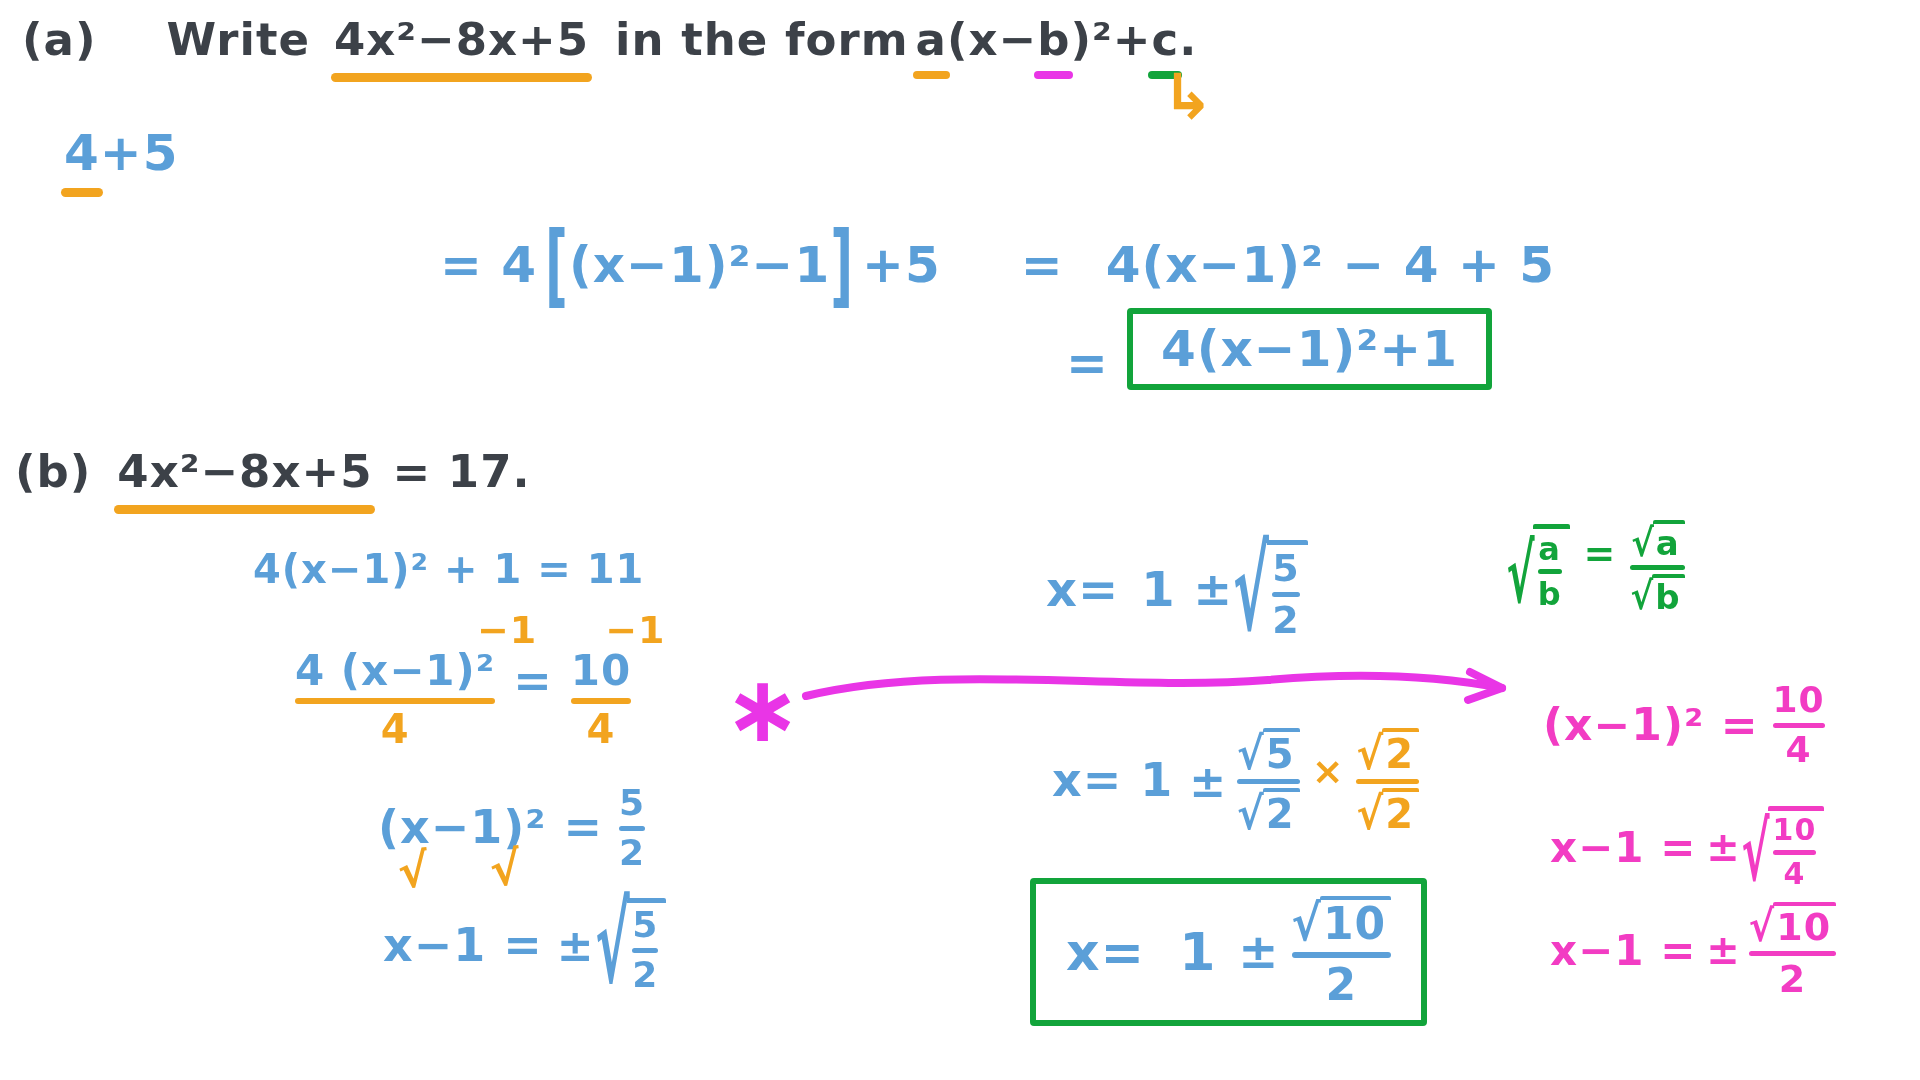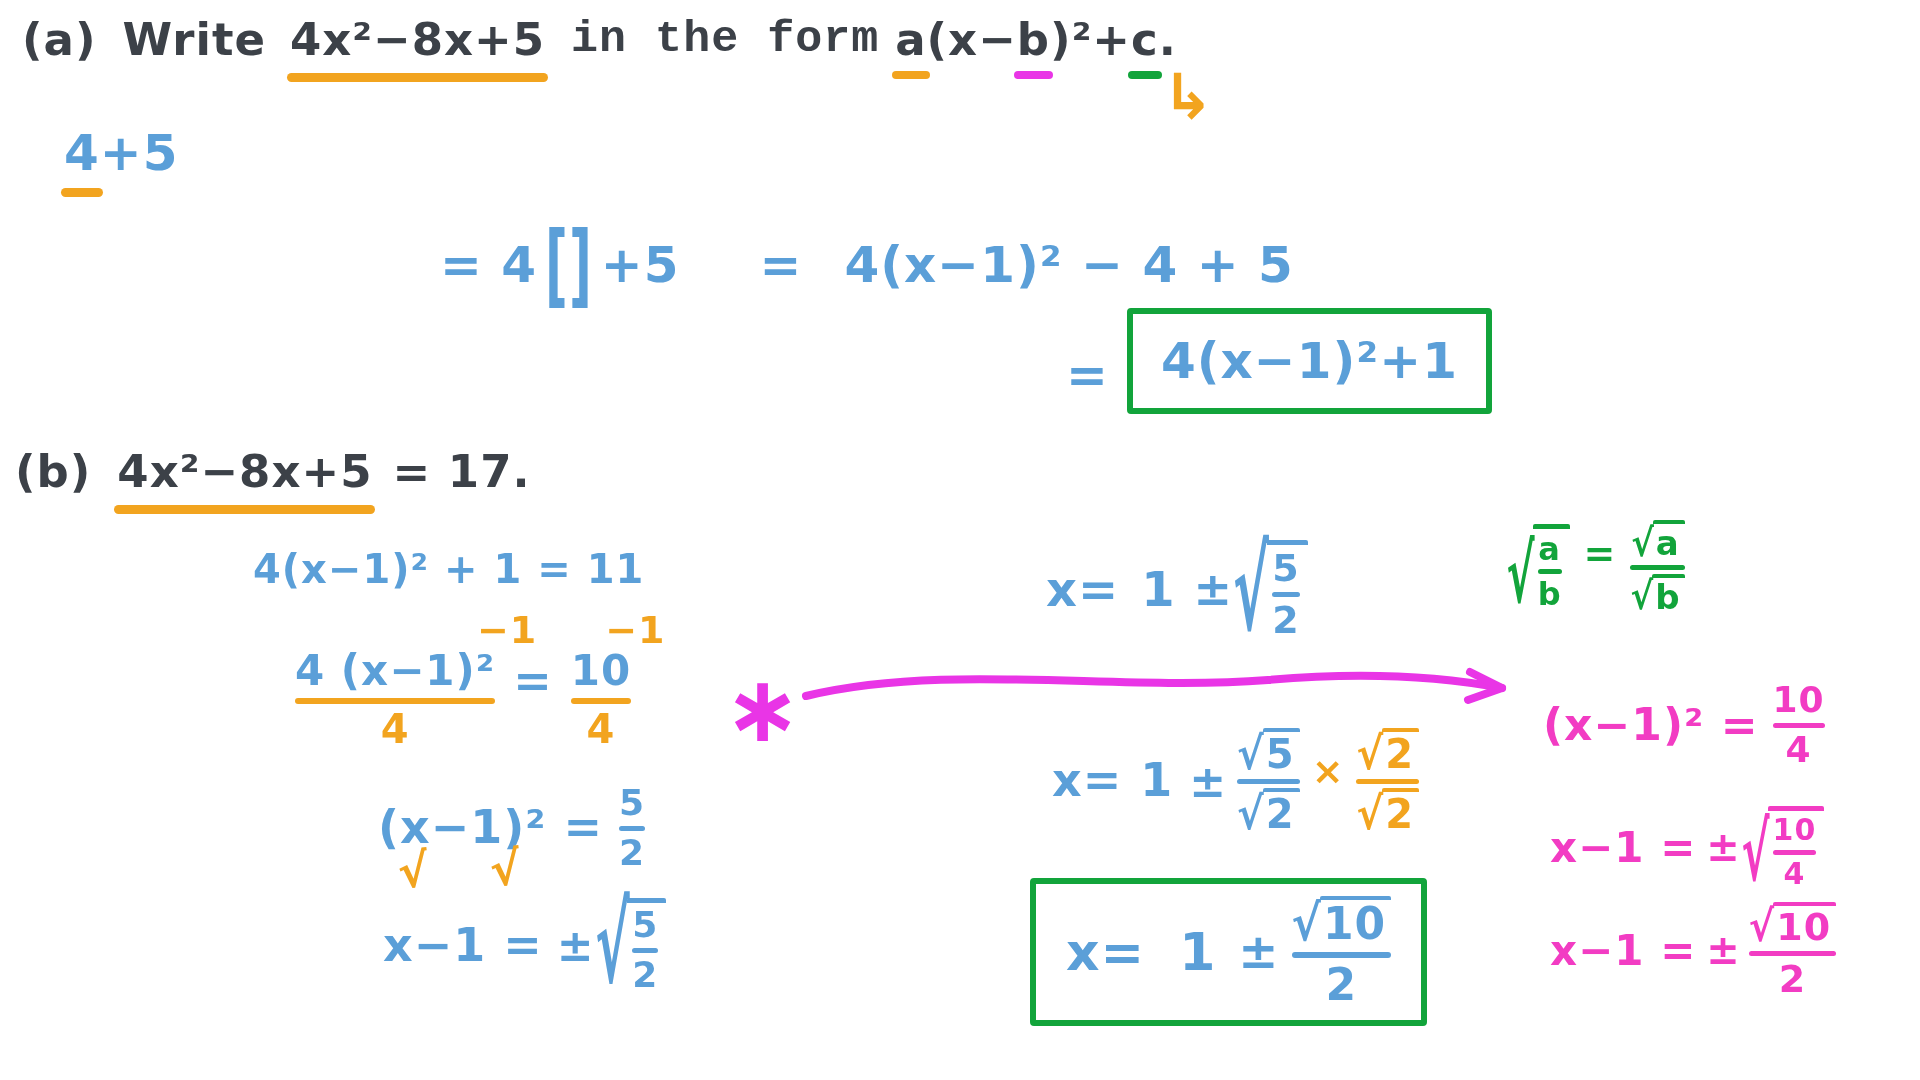--- a/index.html
+++ b/index.html
@@ -40,50 +40,51 @@
   .bigbr{display:inline-block;transform:scaleY(1.8);line-height:1;}
   .gbox{display:flex;align-items:center;border:6px solid var(--green);border-radius:4px;}
 </style>
 </head>
 <body>
 
 <div id="canvas">
 
   <div class="row charcoal" style="left:22px;top:16px;font-size:45px;">
     <span style="margin-right:26px;">(a)</span>
-    <span style="margin-right:24px;">Write</span>
+    <span style="margin-right:24px;margin-left:44px;">Write</span>
     <span class="ul o big" style="margin-right:26px;">4x²−8x+5</span>
-    <span style="margin-right:16px;font-family:Liberation Mono, monospace;">in the form</span>
+    <span style="margin-right:7px;">in the form</span>
     <span class="ul o">a</span>
     <span>(x−</span>
     <span class="ul p">b</span>
     <span>)²+</span>
     <span class="ul g">c</span>
     <span>.</span>
   </div>
 
   <span class="abs orange" style="left:1162px;top:66px;font-size:62px;line-height:1;">↳</span>
 
   <div class="row blue" style="left:64px;top:126px;font-size:50px;">
     <span class="ul o big">4</span>
     <span>+5</span>
   </div>
 
   <div class="row blue" style="left:440px;top:238px;font-size:50px;">
     <span style="margin-right:8px;">= 4</span>
     <span class="bigbr">[</span>
+    <span>(x−1)²−1</span>
     <span class="bigbr">]</span>
     <span style="margin-left:8px;">+5</span>
     <span style="margin-left:80px;margin-right:42px;">=</span>
     <span>4(x−1)² − 4 + 5</span>
   </div>
 
   <div class="row" style="left:1066px;top:308px;">
     <span class="blue" style="font-size:50px;margin-top:28px;margin-right:18px;">=</span>
-    <div class="gbox" style="padding:20px 28px;">
+    <div class="gbox" style="padding:8px 28px;">
       <span class="blue" style="font-size:50px;">4(x−1)²+1</span>
     </div>
   </div>
 
   <div class="row charcoal" style="left:15px;top:448px;font-size:45px;">
     <span style="margin-right:26px;">(b)</span>
     <span class="ul o big" style="margin-right:20px;">4x²−8x+5</span>
     <span>= 17.</span>
   </div>
 

